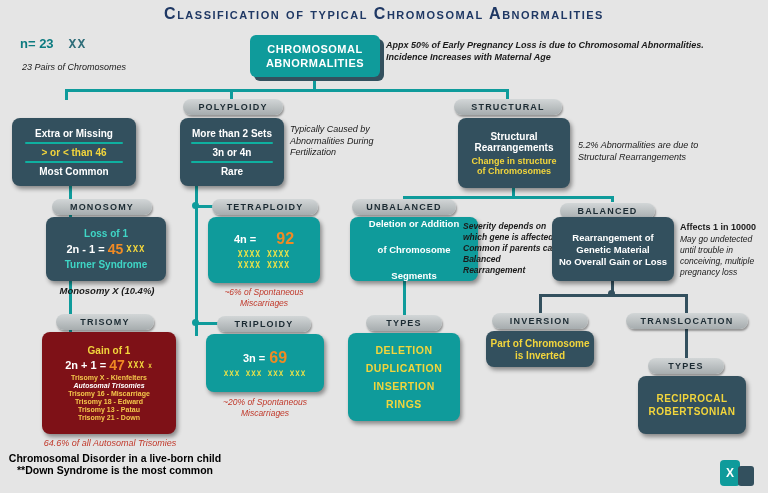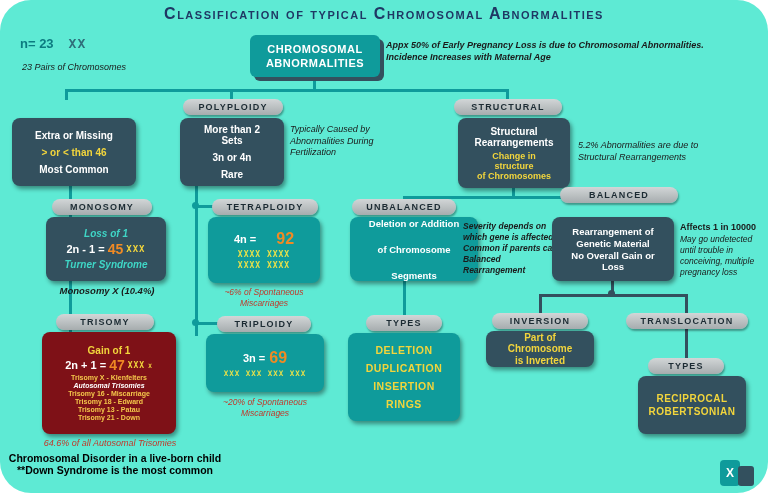--- a/index.html
+++ b/index.html
@@ -1,31 +1,31 @@
 <!DOCTYPE html>
 <html><head>
 <meta charset="utf-8">
 <style>
   * { margin:0; padding:0; box-sizing:border-box; }
   body { font-family:"Liberation Sans", sans-serif; background:#ffffff; }
-  .canvas { position:relative; width:768px; height:493px; background:#5eead4; overflow:hidden;border-radius:31px; }
+  .canvas { position:relative; width:768px; height:493px; background:#e5e5e5; overflow:hidden; }
   .abs { position:absolute; }
   .title { left:0; right:0; top:5px; text-align:center; font-variant:small-caps;
            font-weight:bold; font-size:16px; letter-spacing:1.5px; color:#1f3864; }
   .pill { position:absolute; background:linear-gradient(#d2d6d7,#a6acae); color:#1c2b33;
           font-weight:bold; font-size:9px; letter-spacing:1.2px; text-align:center;
           border-radius:9px; padding:3px 2px; box-shadow:1px 2px 2px rgba(0,0,0,.35); z-index:3; }
   .box { position:absolute; border-radius:8px; color:#fff; text-align:center; font-weight:bold;
          box-shadow:2px 3px 4px rgba(0,0,0,.4); z-index:3; display:flex; flex-direction:column;
-         justify-content:center; align-items:center; padding:16px; gap:2px; }
+         justify-content:center; align-items:center; padding:4px; gap:2px; }
   .teal  { background:#0f9b9b; }
   .slate { background:#33505e; }
   .maroon{ background:#7e1117; }
   .yellow { color:#f2d53c; }
-  .tealtxt { color:#3fd6c6;font-style:italic; }
+  .tealtxt { color:#3fd6c6; }
   .orange { color:#f08a24; }
   .root { background:#0f9b9b; box-shadow:4px 4px 0 #33505e; border-radius:6px; }
   .note { position:absolute; font-style:italic; font-size:9px; color:#1a1a1a; z-index:3; line-height:1.3; }
   .rednote { color:#c0392b; }
   .boldnote { font-style:normal; font-weight:bold; }
   .vline, .hline { position:absolute; background:#0f9b9b; z-index:1; }
   .vline { width:2.5px; } .hline { height:2.5px; }
   .slateline { background:#33505e; }
   .dot { position:absolute; width:7px; height:7px; border-radius:50%; background:#0f9b9b; z-index:2; }
   .sep { width:85%; height:2px; background:#0fb0a0; border-radius:1px; margin:1px 0; }
@@ -171,21 +171,21 @@
 
   <div class="vline" style="left:403px;top:281px;height:34px"></div>
   <div class="pill" style="left:366px;top:315px;width:76px">TYPES</div>
   <div class="box teal" style="left:348px;top:333px;width:112px;height:88px;gap:6px">
     <div class="yellow" style="font-size:10.5px;letter-spacing:.5px">DELETION</div>
     <div class="yellow" style="font-size:10.5px;letter-spacing:.5px">DUPLICATION</div>
     <div class="yellow" style="font-size:10.5px;letter-spacing:.5px">INSERTION</div>
     <div class="yellow" style="font-size:10.5px;letter-spacing:.5px">RINGS</div>
   </div>
 
-  <div class="pill" style="left:560px;top:187px;width:118px">BALANCED</div>
+  <div class="pill" style="left:560px;top:203px;width:95px">BALANCED</div>
   <div class="box slate" style="left:552px;top:217px;width:122px;height:64px;gap:1px">
     <div style="font-size:9.5px">Rearrangement of</div>
     <div style="font-size:9.5px">Genetic Material</div>
     <div style="font-size:9.5px">No Overall Gain or Loss</div>
   </div>
   <div class="note" style="left:680px;top:222px;width:84px;font-size:8.5px">
     <div class="boldnote" style="font-size:9px">Affects 1 in 10000</div>
     <div>May go undetected until trouble in conceiving, multiple pregnancy loss</div>
   </div>
 

